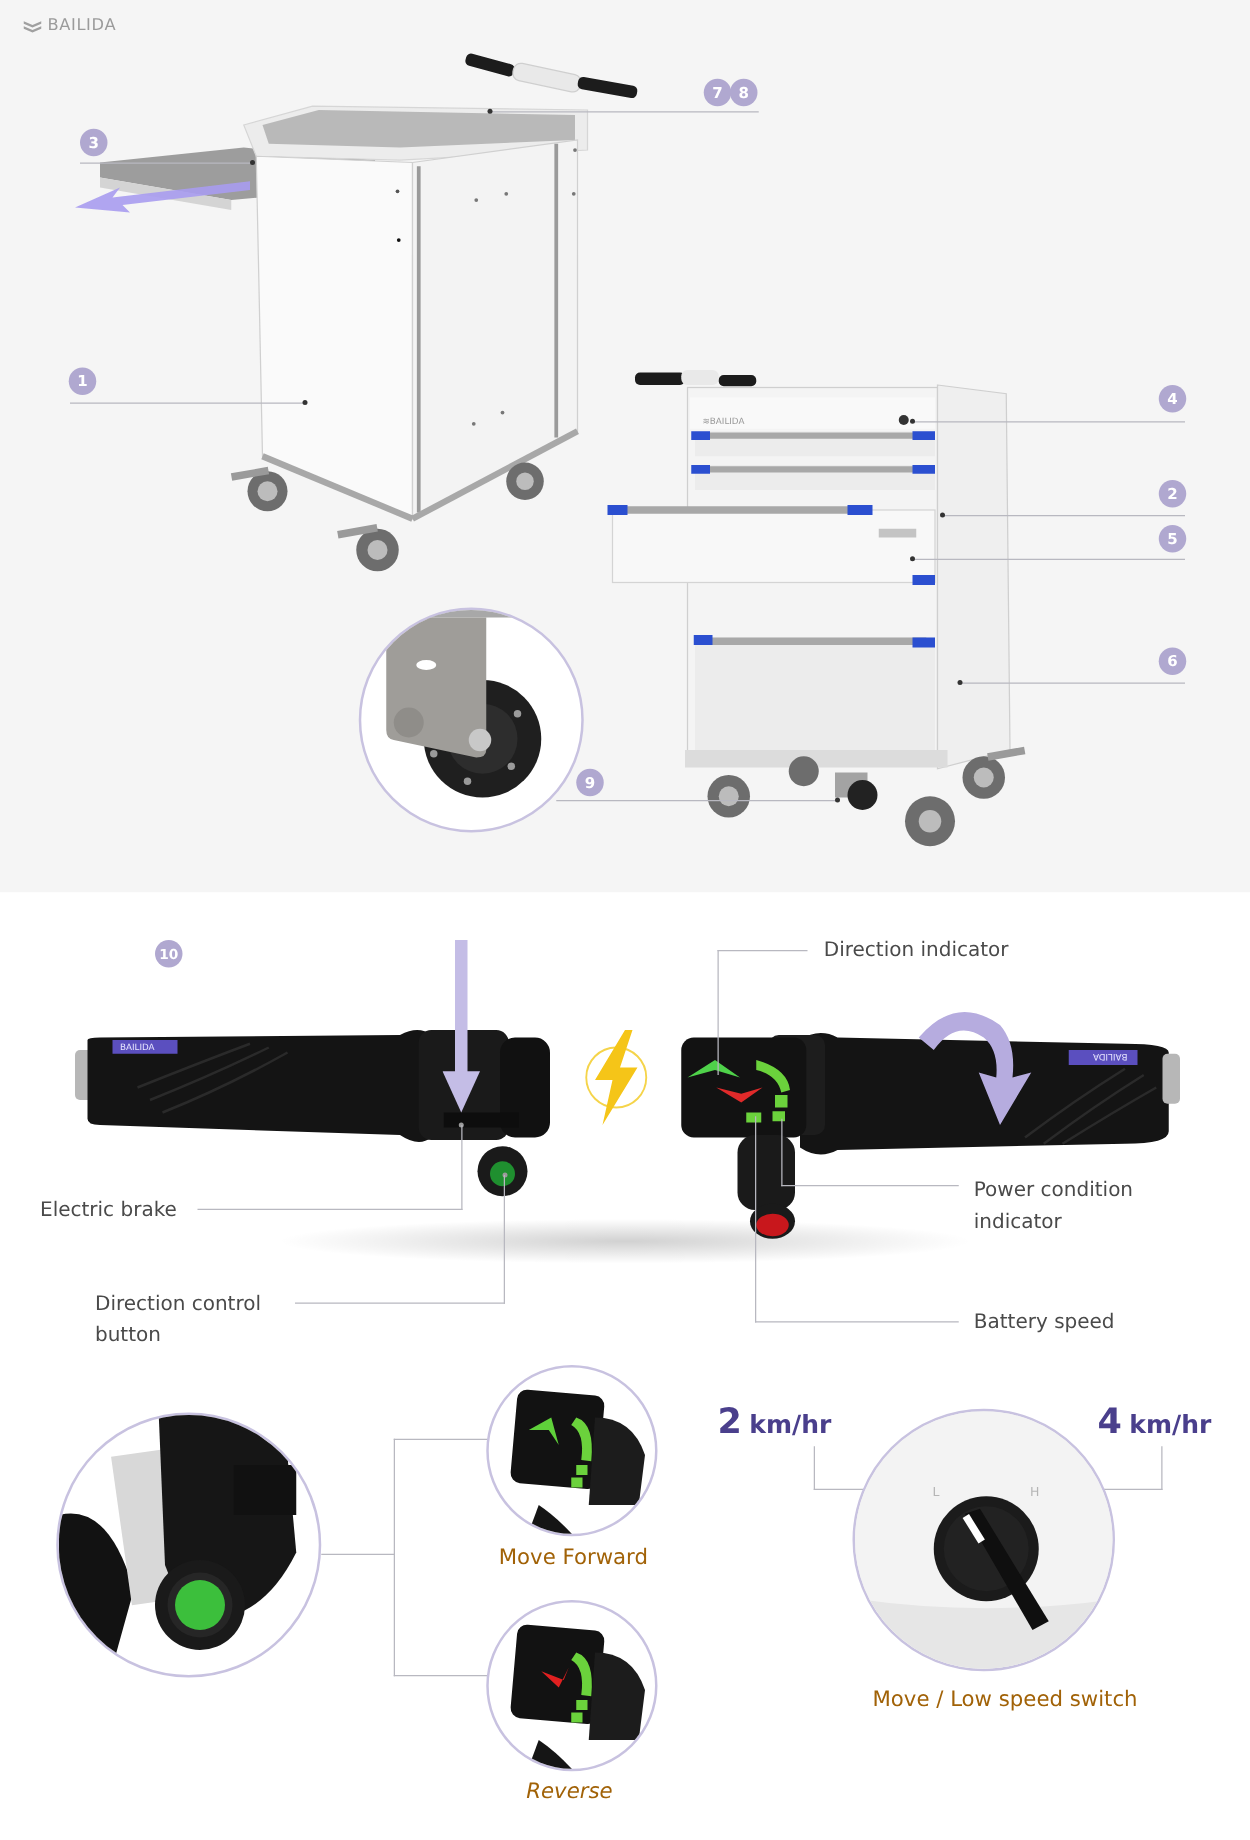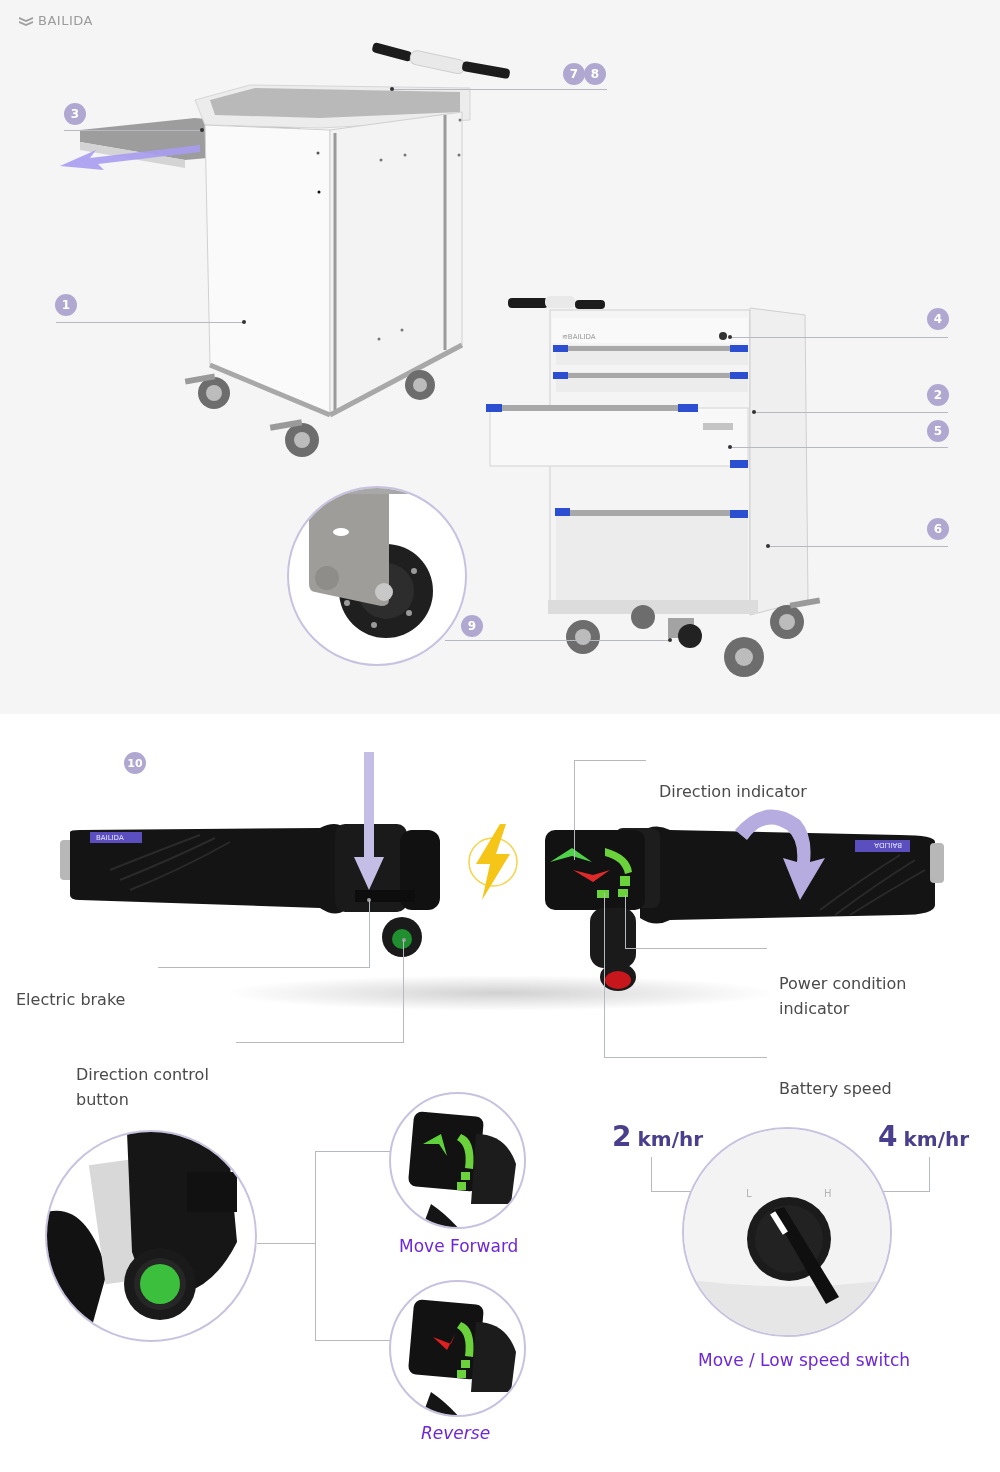--- a/index.html
+++ b/index.html
@@ -11,23 +11,23 @@
 
   .abs { position: absolute; }
   .brand { left: 18px; top: 13px; display: flex; align-items: center; gap: 4px; color: #9b9b9b; font-size: 13px; letter-spacing: 0.5px; }
   .brand svg { display: block; }
 
   .badge { position: absolute; width: 22px; height: 22px; border-radius: 50%; background: #b0a8d0; color: #fff; font-size: 12px; font-weight: bold; display: flex; align-items: center; justify-content: center; }
   .line { position: absolute; background: #b8b8c0; height: 1px; }
   .vline { position: absolute; background: #b8b8c0; width: 1px; }
   .dot { position: absolute; width: 4px; height: 4px; border-radius: 50%; background: #333; }
 
-  .label { position: absolute; font-size: 16px; color: #4a4a4a; line-height: 25px; white-space: nowrap; margin-top: 32px; }
+  .label { position: absolute; font-size: 16px; color: #4a4a4a; line-height: 25px; white-space: nowrap; }
   .label.multi { white-space: normal; }
-  .caption { position: absolute; font-size: 17px; color: #6d28d9; white-space: nowrap; }
+  .caption { position: absolute; font-size: 17px; color: #a16207; white-space: nowrap; }
 
   .circle { position: absolute; border-radius: 50%; border: 2px solid #c8c2e0; background: #fff; overflow: hidden; }
 
   .speed { position: absolute; color: #4a3f8c; font-weight: bold; white-space: nowrap; }
   .speed .num { font-size: 28px; }
   .speed .unit { font-size: 20px; margin-left: 6px; }
 
   svg text { font-family: "DejaVu Sans", sans-serif; }
 </style>
 </head>
@@ -235,21 +235,21 @@
 </svg>
 
 <svg class="abs" style="left:725px; top:800px;" width="110" height="110" viewBox="0 0 110 110">
   <path d="M10 30 Q40 -5 75 20 Q88 35 85 62 L100 58 L75 100 L58 58 L72 62 Q74 40 62 30 Q40 15 22 40 Z" fill="#b6acdf"></path>
 </svg>
 
 <div class="label" style="left:659px; top:747px;">Direction indicator</div>
 <div class="line" style="left:574px; top:760px; width:72px;"></div>
 <div class="vline" style="left:574px; top:760px; height:100px;"></div>
 
-<div class="label" style="left:16px; top:955px;">Electric brake</div>
+<div class="label" style="left:32px; top:955px;">Electric brake</div>
 <div class="line" style="left:158px; top:967px; width:212px;"></div>
 <div class="vline" style="left:369px; top:900px; height:68px;"></div>
 
 <div class="label multi" style="left:76px; top:1030px; width:160px;">Direction control button</div>
 <div class="line" style="left:236px; top:1042px; width:168px;"></div>
 <div class="vline" style="left:403px; top:940px; height:103px;"></div>
 
 <div class="label multi" style="left:779px; top:939px; width:160px;">Power condition indicator</div>
 <div class="line" style="left:625px; top:948px; width:142px;"></div>
 <div class="vline" style="left:625px; top:895px; height:54px;"></div>
@@ -294,21 +294,21 @@
     <path d="M85 40 Q115 40 125 70 L120 110 L80 110 Z" fill="#1c1c1c"></path>
     <polygon points="42,55 60,62 64,52 56,68" fill="#e02020"></polygon>
     <path d="M70 40 Q85 45 82 75 L74 74 Q77 52 66 46 Z" fill="#6bd23c"></path>
     <rect x="70" y="78" width="9" height="8" fill="#6bd23c"></rect>
     <rect x="66" y="88" width="9" height="8" fill="#6bd23c"></rect>
     <path d="M40 110 Q55 120 70 137 L30 137 Z" fill="#151515"></path>
   </svg>
 </div>
 <div class="caption" style="left:421px; top:1423px;font-style:italic;">Reverse</div>
 
-<div class="speed" style="left:612px; top:1120px;">
+<div class="speed" style="left:574px; top:1120px;">
   <span class="num">2</span><span class="unit">km/hr</span>
 </div>
 <div class="speed" style="left:878px; top:1120px;">
   <span class="num">4</span><span class="unit">km/hr</span>
 </div>
 <div class="vline" style="left:651px; top:1157px; height:35px;"></div>
 <div class="line" style="left:651px; top:1191px; width:90px;"></div>
 <div class="vline" style="left:929px; top:1157px; height:35px;"></div>
 <div class="line" style="left:835px; top:1191px; width:95px;"></div>
 

